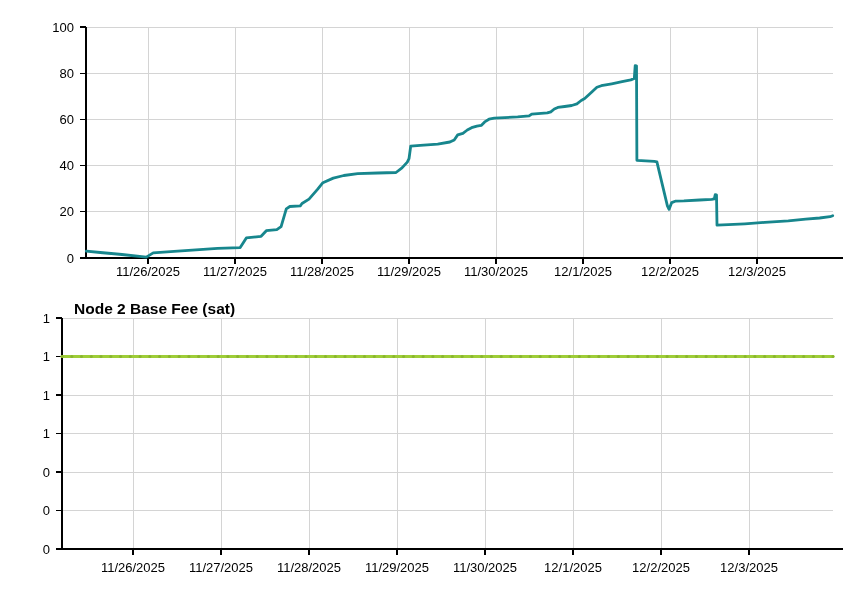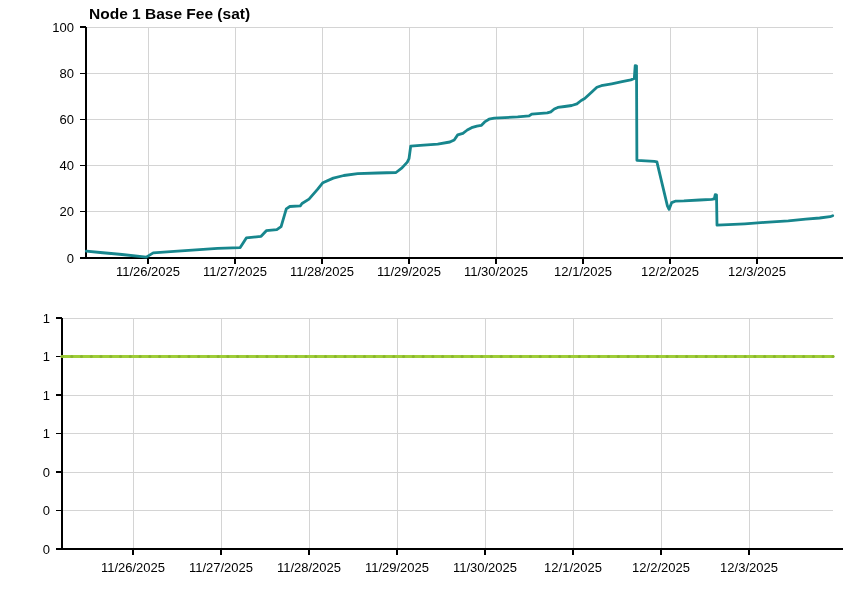--- a/index.html
+++ b/index.html
@@ -14,21 +14,20 @@
   #block-node2 .chart-title{left:74px;top:10px;}
   .chart-svg{position:absolute;left:0;top:0;display:block;}
   .chart-svg text{font-family:"Liberation Sans",sans-serif;font-size:13px;fill:#000;}
 </style>
 </head>
 <body>
 
 <div class="page">
 
   <section class="chart-block" id="block-node1">
-    <h2 class="chart-title">Node 1 Base Fee (sat)</h2>
     <svg class="chart-svg" width="860" height="290" viewBox="0 0 860 290">
         <g stroke="#d4d4d4" stroke-width="1" shape-rendering="crispEdges">
           <line x1="86" y1="211.8" x2="833" y2="211.8"></line>
           <line x1="86" y1="165.6" x2="833" y2="165.6"></line>
           <line x1="86" y1="119.4" x2="833" y2="119.4"></line>
           <line x1="86" y1="73.2" x2="833" y2="73.2"></line>
           <line x1="86" y1="27.0" x2="833" y2="27.0"></line>
           <line x1="148.0" y1="27" x2="148.0" y2="258"></line>
           <line x1="235.0" y1="27" x2="235.0" y2="258"></line>
           <line x1="322.0" y1="27" x2="322.0" y2="258"></line>
@@ -74,20 +73,21 @@
           <text x="409.0" y="276" text-anchor="middle">11/29/2025</text>
           <text x="496.0" y="276" text-anchor="middle">11/30/2025</text>
           <text x="583.0" y="276" text-anchor="middle">12/1/2025</text>
           <text x="670.0" y="276" text-anchor="middle">12/2/2025</text>
           <text x="757.0" y="276" text-anchor="middle">12/3/2025</text>
         </g>
       </svg>
   </section>
 
   <section class="chart-block" id="block-node2">
+    <h2 class="chart-title">Node 2 Base Fee (sat)</h2>
     <svg class="chart-svg" width="860" height="310" viewBox="0 0 860 310">
         <g stroke="#d4d4d4" stroke-width="1" shape-rendering="crispEdges">
           <line x1="62" y1="220.5" x2="833" y2="220.5"></line>
           <line x1="62" y1="182.0" x2="833" y2="182.0"></line>
           <line x1="62" y1="143.5" x2="833" y2="143.5"></line>
           <line x1="62" y1="105.0" x2="833" y2="105.0"></line>
           <line x1="62" y1="66.5" x2="833" y2="66.5"></line>
           <line x1="62" y1="28.0" x2="833" y2="28.0"></line>
           <line x1="133.0" y1="28" x2="133.0" y2="259"></line>
           <line x1="221.0" y1="28" x2="221.0" y2="259"></line>

